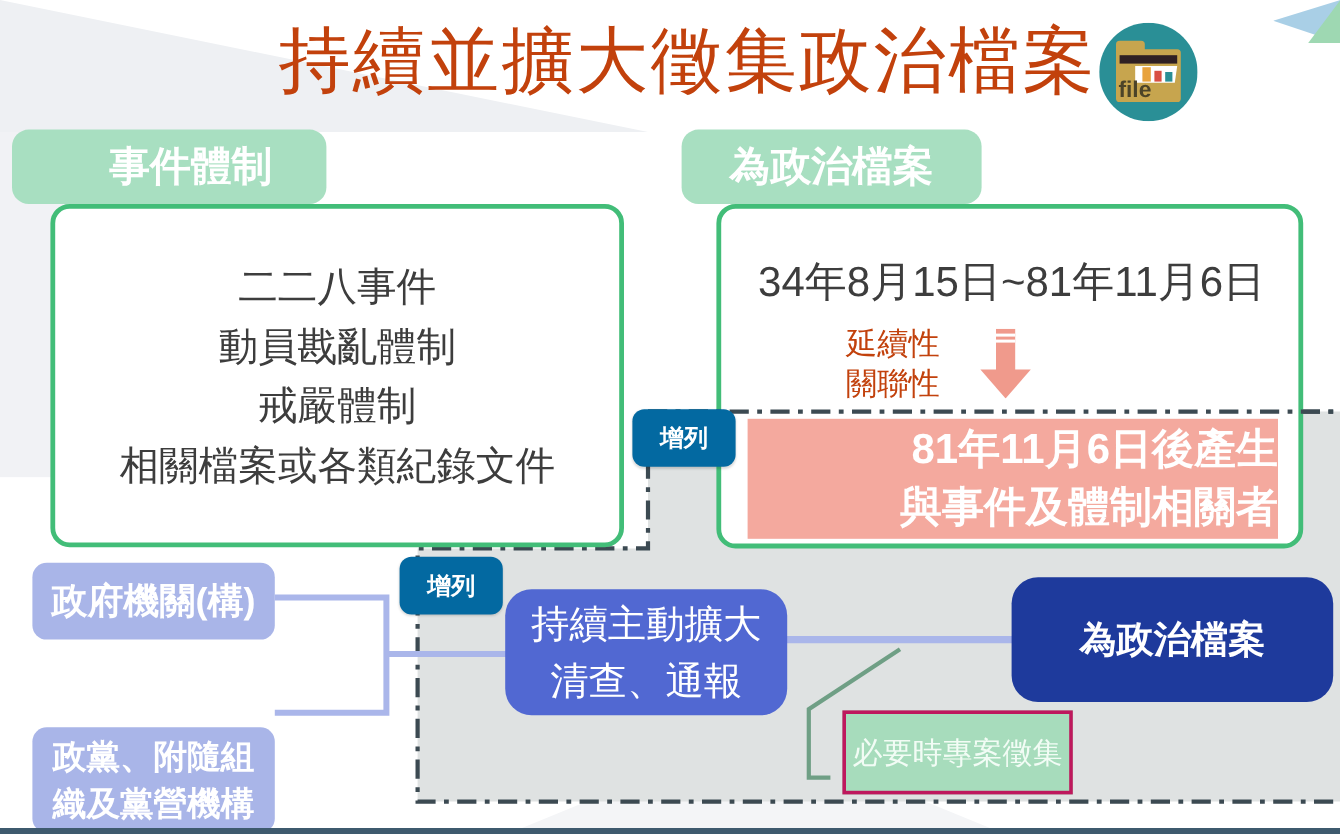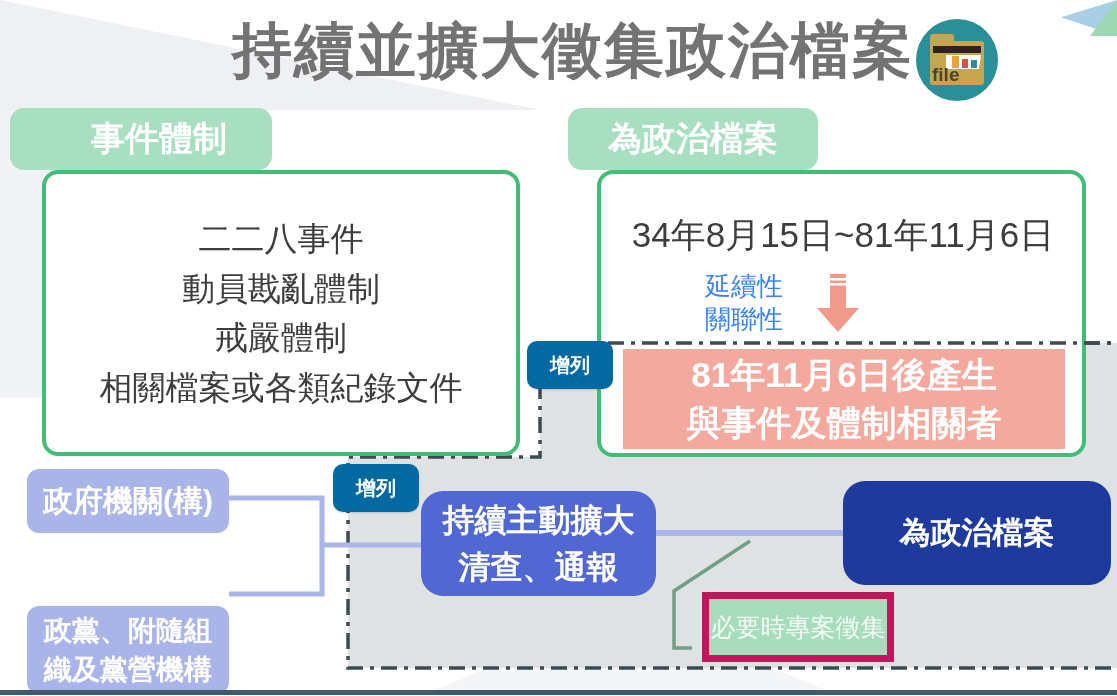--- a/index.html
+++ b/index.html
@@ -18,21 +18,21 @@
                 clip-path:polygon(100% 0, 0 100%, 100% 100%); }
   .wedge-a { left:0; top:298; width:250px; height:398px; background:#f1f2f5;
              clip-path:polygon(0 6%, 58% 100%, 0 100%); }
   .wedge-b { left:0; top:586; width:540px; height:110px; background:#eef0f3;
              clip-path:polygon(0 0, 100% 100%, 0 100%); }
   .wedge-c { left:430; top:610px; width:400px; height:82px; background:#f4f5f7;
              clip-path:polygon(50% 0, 100% 100%, 0 100%); left:430px; }
 
   .title {
     left:228px; top:8px; width:690px; height:86px;
-    font-size:60px; font-weight:700; color:#737373;
+    font-size:60px; font-weight:400; color:#c2410c;
     letter-spacing:2px; text-align:center; line-height:86px; white-space:nowrap;
   }
 
   .green-label {
     background:#a8dfc1; border-radius:14px; color:#ffffff;
     font-weight:bold; font-size:34px;
     display:flex; align-items:center; justify-content:center;
   }
   .lbl-event { left:10px;  top:108px; width:262px; height:62px;padding-left:36px; }
   .lbl-time  { left:568px; top:108px; width:250px; height:62px; }
@@ -41,27 +41,27 @@
     background:#ffffff; border:4px solid #42bd78; border-radius:16px;
   }
   .box-event { left:42px;  top:170px; width:478px; height:286px;
                display:flex; flex-direction:column; align-items:center; justify-content:center; }
   .box-event div { font-size:33px; color:#3d3d3d; line-height:1.5; white-space:nowrap; }
   .box-time  { left:597px; top:170px; width:489px; height:287px; }
 
   .date-range { left:608px; top:212px; width:470px; text-align:center;
                 font-size:35px; color:#3d3d3d; white-space:nowrap; }
   .continuity { left:688px; top:270px; width:112px; text-align:center;
-                font-size:26px; color:#3b82f6; line-height:1.25; }
+                font-size:26px; color:#c2410c; line-height:1.25; }
   .expand-lbl { left:872px; top:282px; font-size:26px; color:#4a4a4a; white-space:nowrap; }
   .down-arrow { left:815px; top:274px; }
 
   .pink-box {
     left:623px; top:349px; width:442px; height:100px; background:#f4a99e;
-    display:flex; flex-direction:column; align-items:center; justify-content:center;
+    display:flex; flex-direction:column; align-items:flex-end; justify-content:center;
     color:#ffffff; font-weight:bold; font-size:35px; line-height:1.38; white-space:nowrap;
   }
 
   .badge {
     background:#0369a1; border-radius:10px; color:#fff; font-weight:bold; font-size:20px;
     display:flex; align-items:center; justify-content:center;
     box-shadow:0 1px 2px rgba(0,0,0,0.15);
     text-align:right;
   }
   .badge-1 { left:527px; top:341px; width:86px; height:48px; }
@@ -71,30 +71,30 @@
     background:#a9b5e8; border-radius:12px; color:#fff; font-weight:bold;
     display:flex; flex-direction:column; align-items:center; justify-content:center;
     white-space:nowrap;
   }
   .src-1 { left:27px; top:469px; width:202px; height:64px; font-size:30px; }
   .src-2 { left:27px; top:562px; width:202px; height:88px; font-size:28px; line-height:1.4;margin-top:44px; }
 
   .blue-box {
     left:421px; top:491px; width:235px; height:105px; background:#5168d2; border-radius:22px;
     display:flex; flex-direction:column; align-items:center; justify-content:center;
-    color:#fff; font-weight:bold; font-size:32px; line-height:1.45; white-space:nowrap;
+    color:#fff; font-weight:normal; font-size:32px; line-height:1.45; white-space:nowrap;
   }
   .navy-box {
     left:843px; top:481px; width:268px; height:104px; background:#1e3a9c; border-radius:22px;
     display:flex; flex-direction:column; align-items:center; justify-content:center;
     color:#fff; font-weight:bold; font-size:31px; line-height:1.45; white-space:nowrap;
   }
   .note-box {
     left:702px; top:592px; width:192px; height:70px;
-    background:#a7dcbc; border:7px solid #be185d;
+    background:#a7dcbc; border:3px solid #be185d;
     display:flex; align-items:center; justify-content:center;
     color:#f2fcf5; font-size:25px; white-space:nowrap;
   }
 
   .bottom-bar { left:0; top:690px; width:1117px; height:5px; background:#3e5a6e; }
 
   svg.layer { position:absolute; left:0; top:0; pointer-events:none; }
 </style>
 </head>
 <body>

